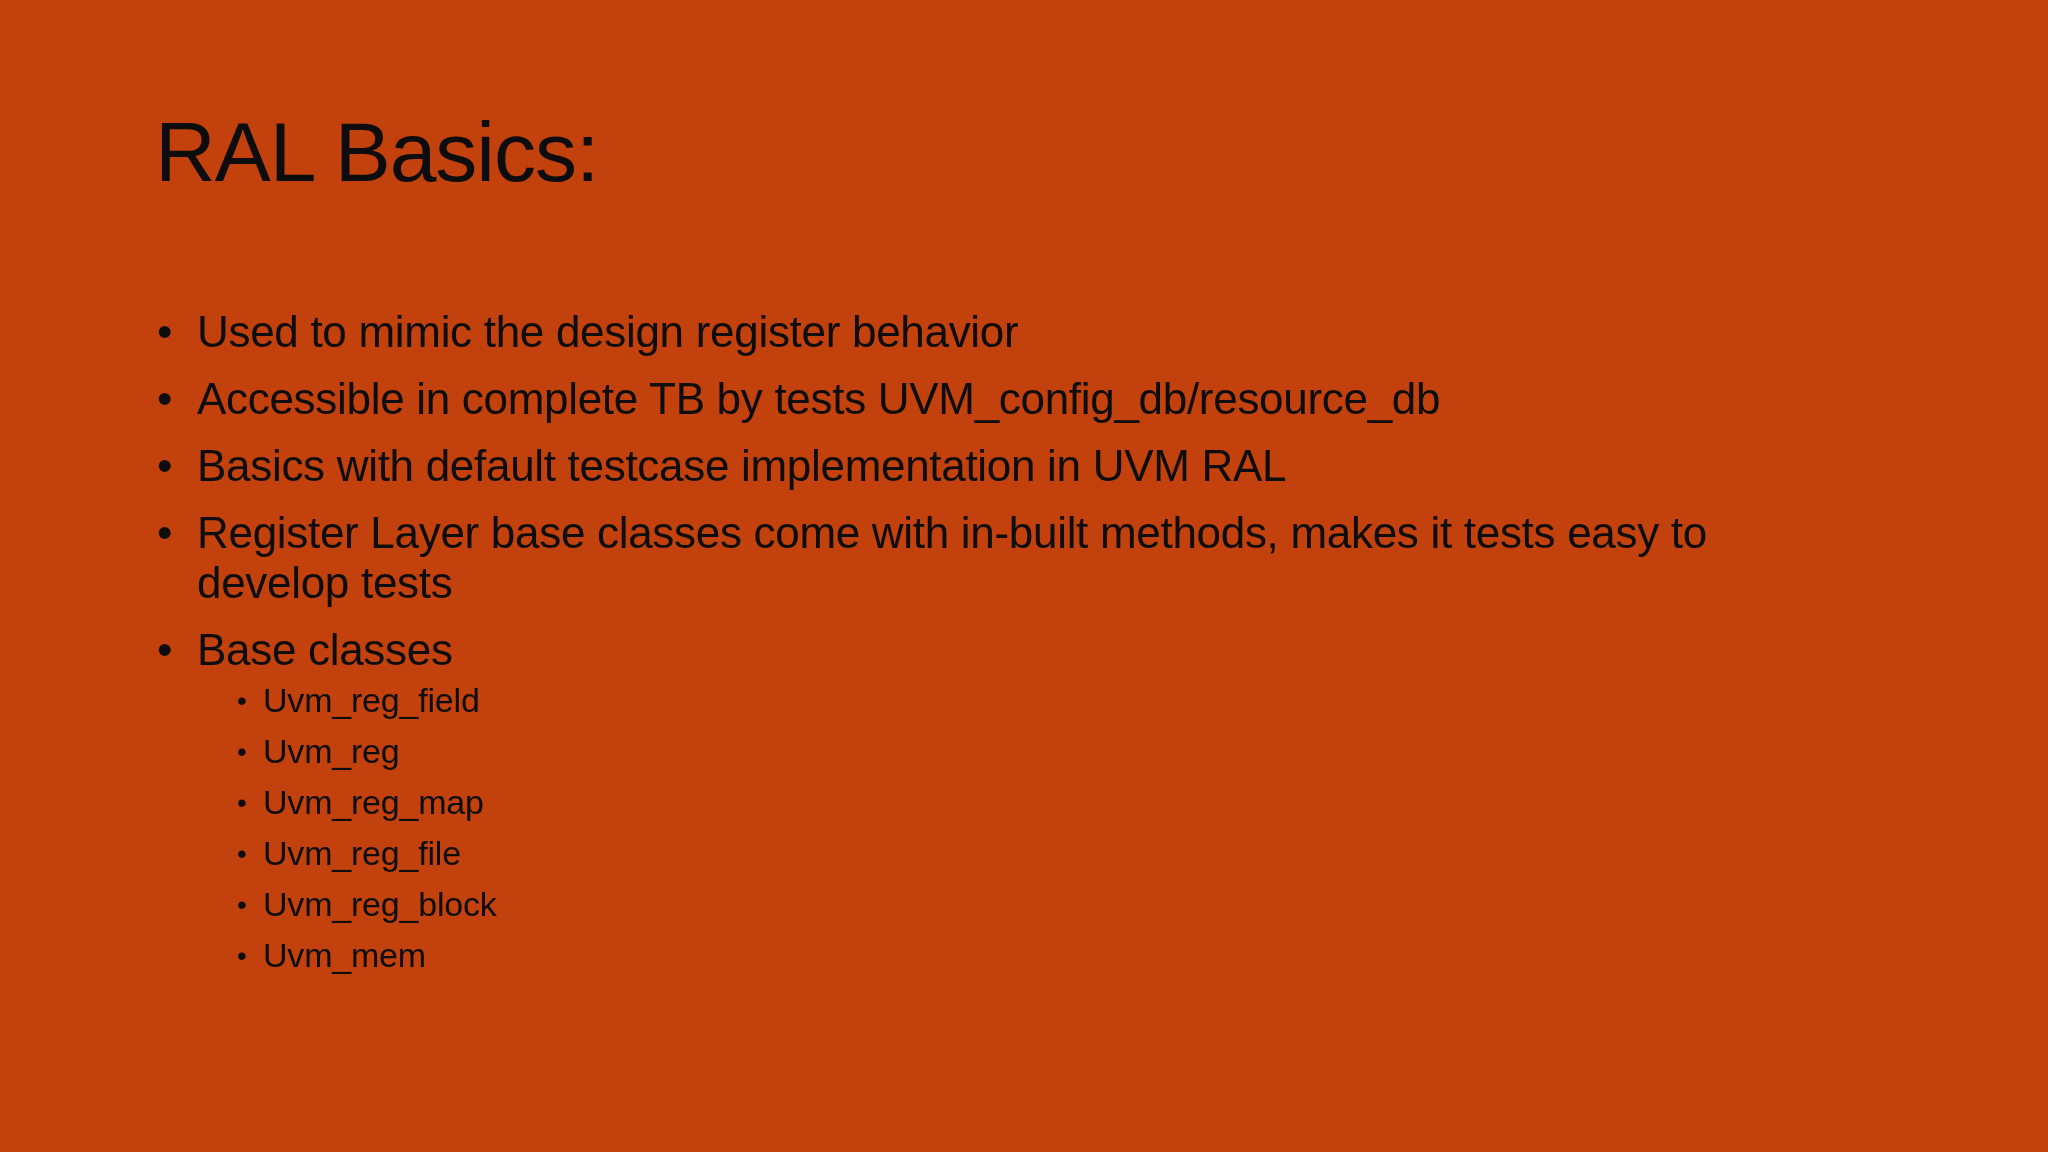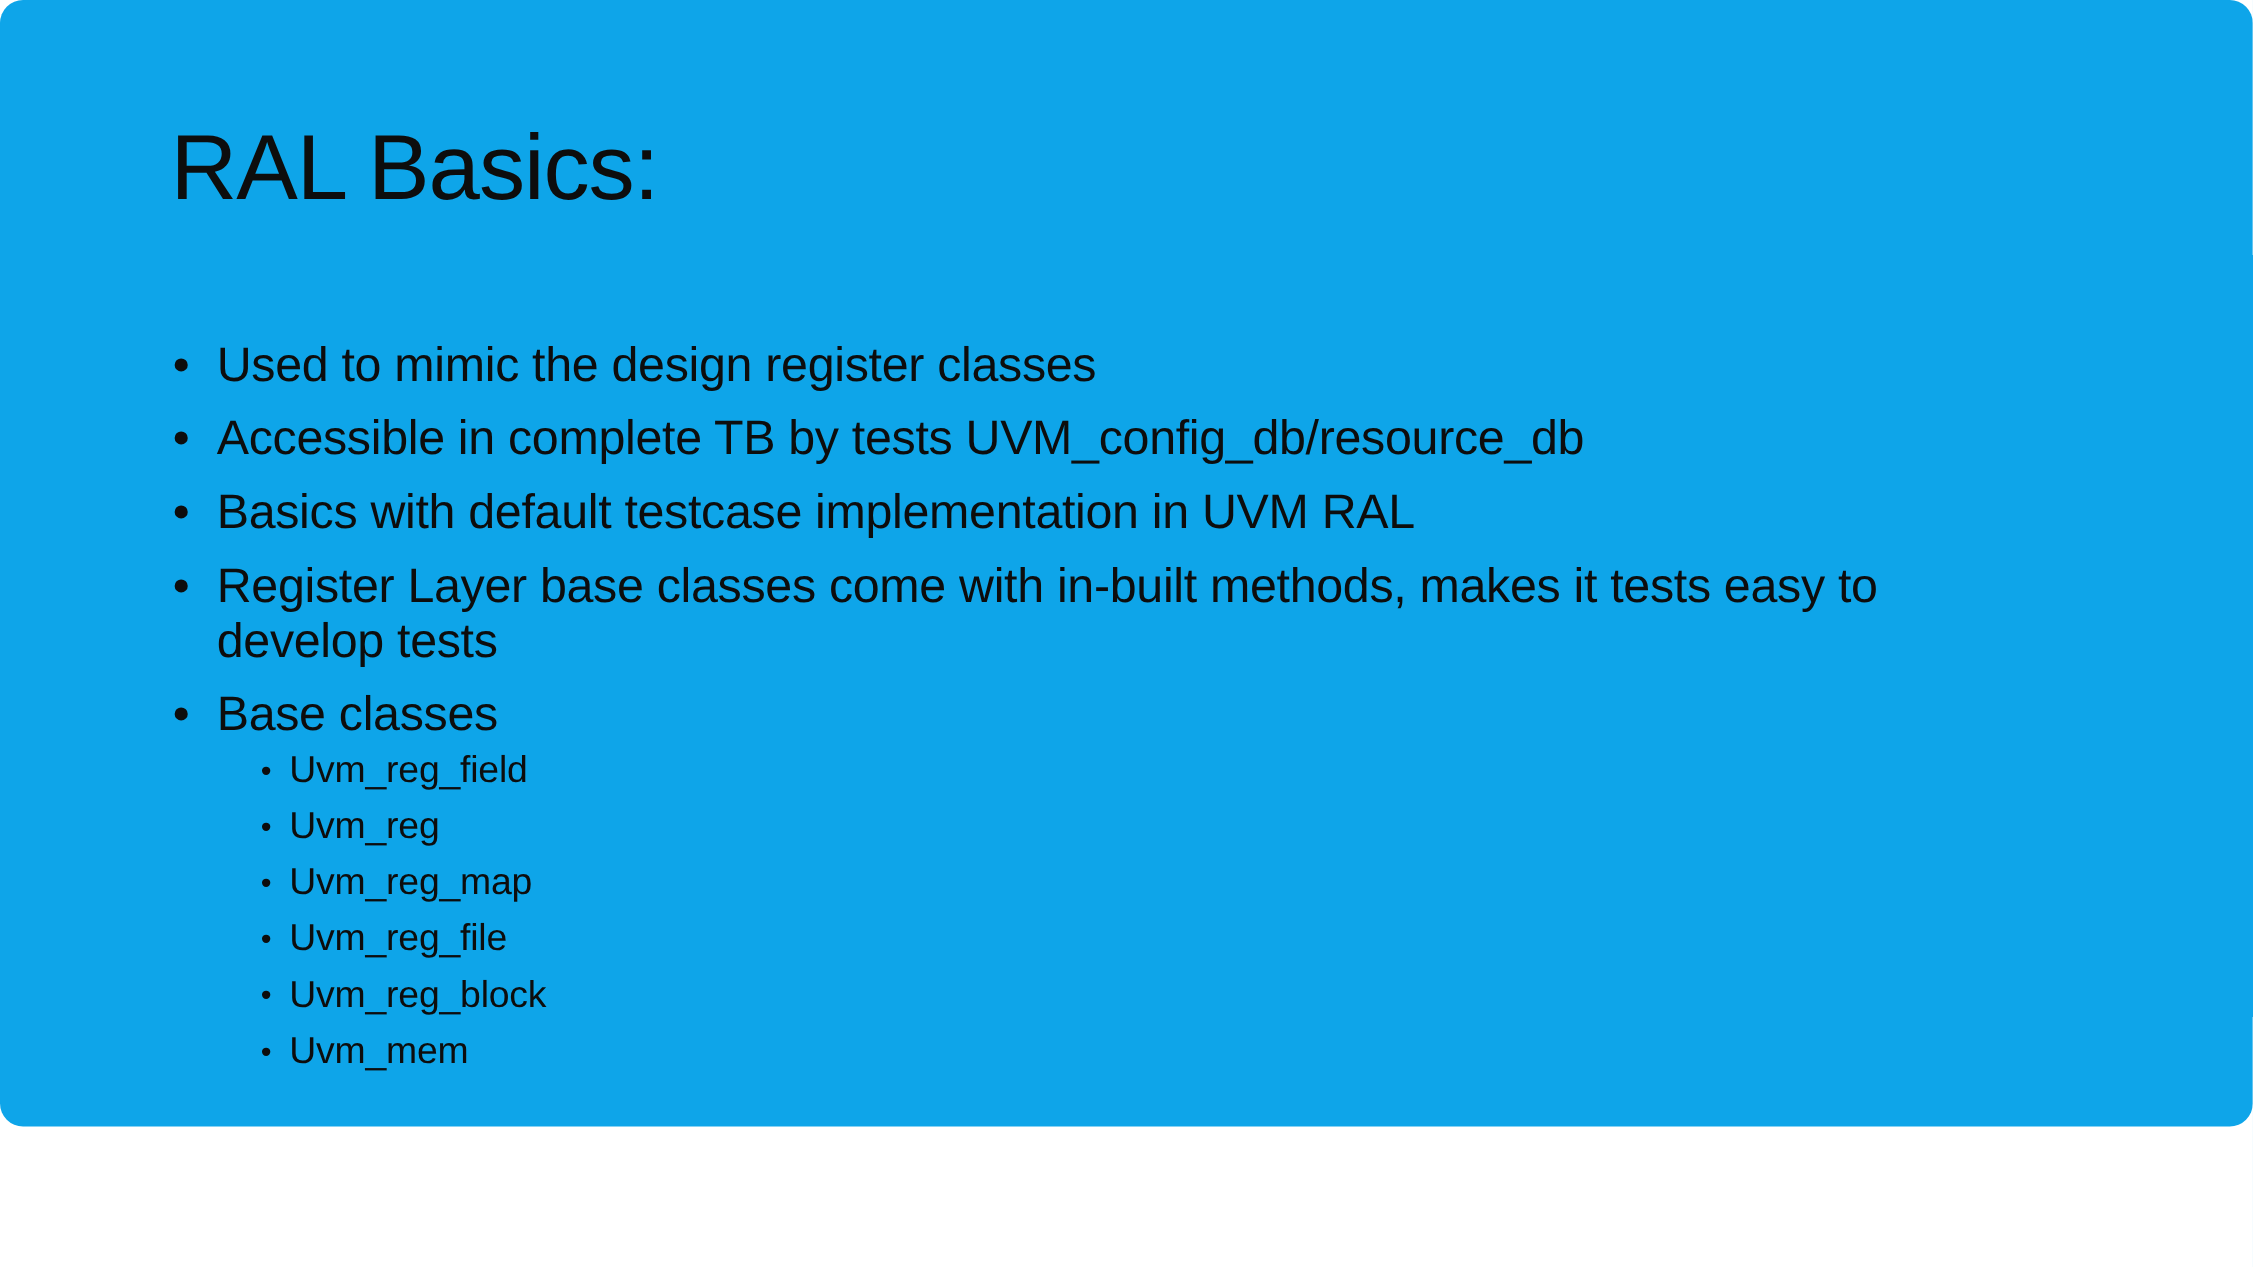--- a/index.html
+++ b/index.html
@@ -6,25 +6,24 @@
     margin: 0;
     padding: 0;
     width: 2048px;
     height: 1152px;
     background: #ffffff;
     overflow: hidden;
   }
   .slide {
     position: relative;
     width: 2048px;
-    height: 1024px;
-    background: #0ea5e9;
+    height: 1152px;
+    background: #c2410c;
     color: #000000;
     font-family: "Liberation Sans", sans-serif;
-    border-radius: 21px;
   }
   .title {
     position: absolute;
     left: 155px;
     top: 106px;
     margin: 0;
     font-size: 84px;
     font-weight: 400;
     letter-spacing: -1px;
     line-height: 1.1;
@@ -77,21 +76,21 @@
 <body>
 
 <div class="slide">
 
   <h1 class="title">RAL Basics:</h1>
 
   <div class="bullets">
 
     <div class="item">
       <span class="marker">•</span>
-      <span class="text">Used to mimic the design register classes</span>
+      <span class="text">Used to mimic the design register behavior</span>
     </div>
 
     <div class="item">
       <span class="marker">•</span>
       <span class="text">Accessible in complete TB by tests UVM_config_db/resource_db</span>
     </div>
 
     <div class="item">
       <span class="marker">•</span>
       <span class="text">Basics with default testcase implementation in UVM RAL</span>

